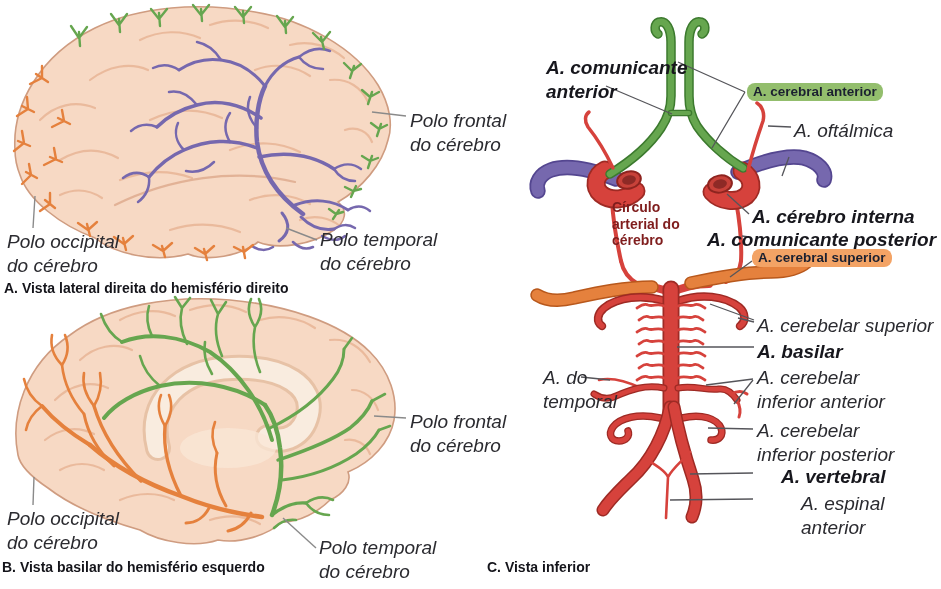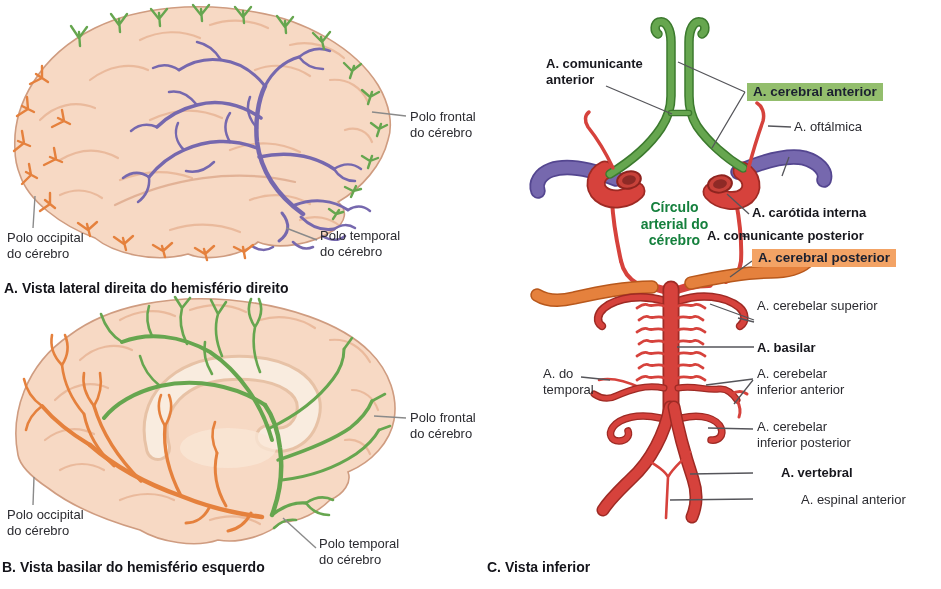--- a/index.html
+++ b/index.html
@@ -2,35 +2,36 @@
 <html style="--highlight-green: #93be6d; --highlight-purple: #a392ca; --highlight-orange: #f3a365; --artery-green: #66a64f; --artery-purple: #7668ae; --artery-orange: #e5813d; --artery-red: #d6423c; --brain-fill: #f7d9c4;"><head>
 <meta charset="utf-8">
 <style>
   html,body{margin:0;padding:0;background:#fff;}
   .stage{
     position:relative;width:941px;height:589px;background:#ffffff;
     font-family:"Liberation Sans",sans-serif;overflow:hidden;
   }
   svg.art{position:absolute;left:0;top:0;}
   .lbl{
-    position:absolute;font-size:13px;line-height:1.25;color:#2b2b30;
+    position:absolute;font-size:19px;line-height:1.25;color:#2b2b30;
     white-space:pre-line;
+    font-style:italic;
   }
   .b{font-weight:bold;color:#17171d;}
   .cap{position:absolute;font-size:14px;font-weight:bold;color:#14141a;white-space:nowrap;text-align:center;}
   .hl{
     position:absolute;font-size:13.5px;font-weight:bold;color:#1b2030;
-    padding:1px 6px 2px 6px;white-space:nowrap;
+    padding:1px 6px 2px 6px;white-space:nowrap;border-radius:8px;
   }
   .hl-g{background:var(--highlight-green,#93be6d);}
   .hl-p{background:var(--highlight-purple,#a392ca);}
   .hl-o{background:var(--highlight-orange,#f3a365);}
   .ctr{
-    position:absolute;text-align:center;font-weight:bold;font-size:14px;
-    line-height:1.18;color:#15803d;white-space:pre-line;
+    position:absolute;text-align:left;font-weight:bold;font-size:14px;
+    line-height:1.18;color:#7f1d1d;white-space:pre-line;
   }
   
   .tw{fill:none;stroke-linecap:round;stroke-linejoin:round;}
   .gy{fill:none;stroke:#e8b495;stroke-width:2.2;stroke-linecap:round;opacity:.85;}
   .br{fill:var(--brain-fill,#f7d9c4);stroke:#cf9c80;stroke-width:1.6;}
   .pu{stroke:var(--artery-purple,#7668ae);} .puO{stroke:#544690;}
   .gr{stroke:var(--artery-green,#66a64f);}  .grO{stroke:#3c7a2e;}
   .or{stroke:var(--artery-orange,#e5813d);} .orO{stroke:#b8581c;}
   .rd{stroke:var(--artery-red,#d6423c);}    .rdO{stroke:#9e2a24;}
   .ln{stroke:#55555a;stroke-width:1.3;fill:none;}
@@ -322,24 +323,24 @@
 do cérebro</div>
   <div class="cap" style="left:2px;top:559px">B. Vista basilar do hemisfério esquerdo</div>
 
   <div class="lbl b" style="left:546px;top:56px">A. comunicante
 anterior</div>
   <div class="hl hl-g" style="left:747px;top:83px">A. cerebral anterior</div>
   <div class="lbl" style="left:794px;top:119px">A. oftálmica</div>
   <div class="ctr" style="left:612px;top:199px;width:125px">Círculo
 arterial do
 cérebro</div>
-  <div class="lbl b" style="left:752px;top:205px">A. carótida interna</div>
+  <div class="lbl b" style="left:752px;top:205px">A. cérebro interna</div>
   <div class="lbl b" style="left:707px;top:228px">A. comunicante posterior</div>
-  <div class="hl hl-o" style="left:752px;top:249px">A. cerebral posterior</div>
-  <div class="lbl" style="left:757px;top:298px">A. cerebelar superior</div>
+  <div class="hl hl-o" style="left:752px;top:249px">A. cerebral superior</div>
+  <div class="lbl" style="left:757px;top:314px">A. cerebelar superior</div>
   <div class="lbl b" style="left:757px;top:340px">A. basilar</div>
   <div class="lbl" style="left:543px;top:366px">A. do
 temporal</div>
   <div class="lbl" style="left:757px;top:366px">A. cerebelar
 inferior anterior</div>
   <div class="lbl" style="left:757px;top:419px">A. cerebelar
 inferior posterior</div>
   <div class="lbl b" style="left:781px;top:465px">A. vertebral</div>
   <div class="lbl" style="left:801px;top:492px">A. espinal anterior</div>
   <div class="cap" style="left:487px;top:559px">C. Vista inferior</div>

